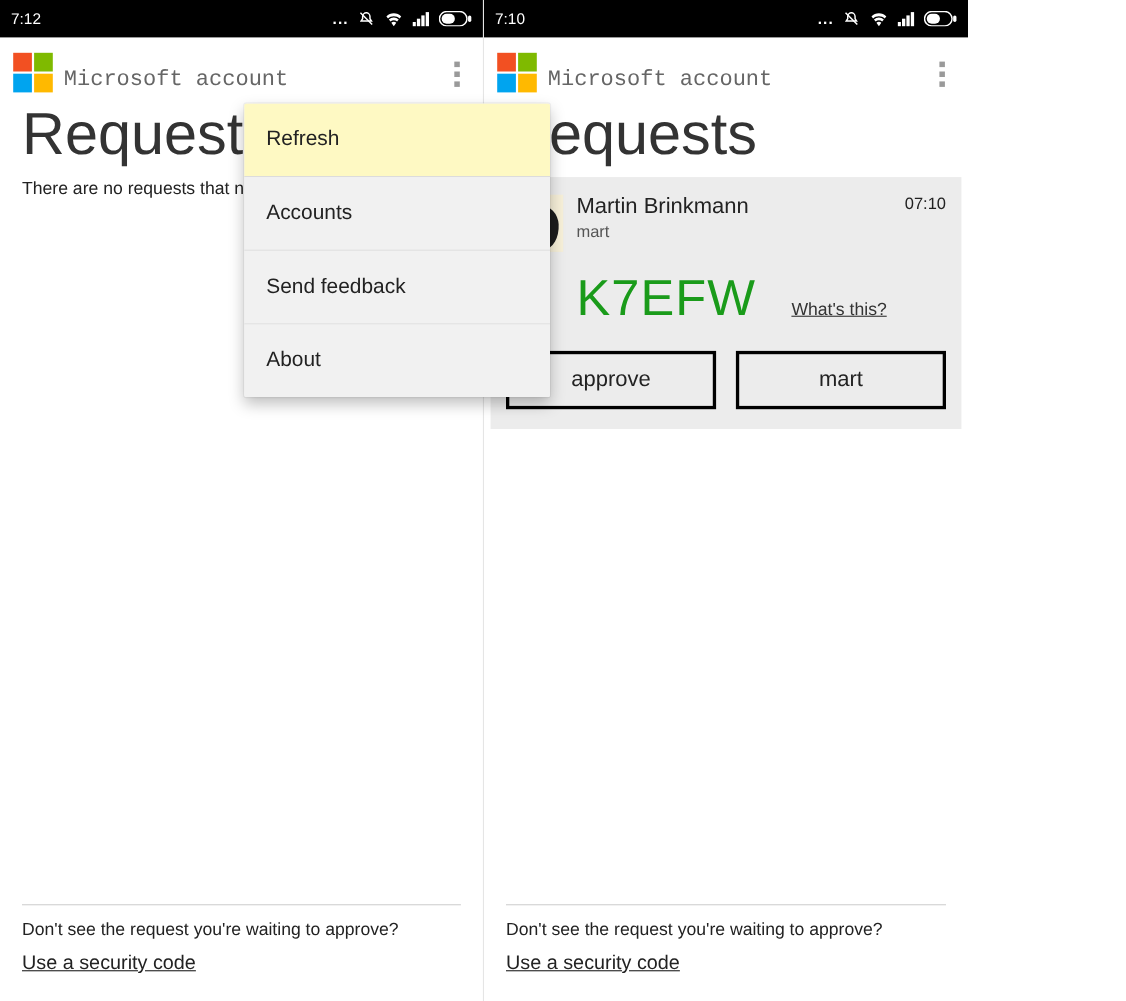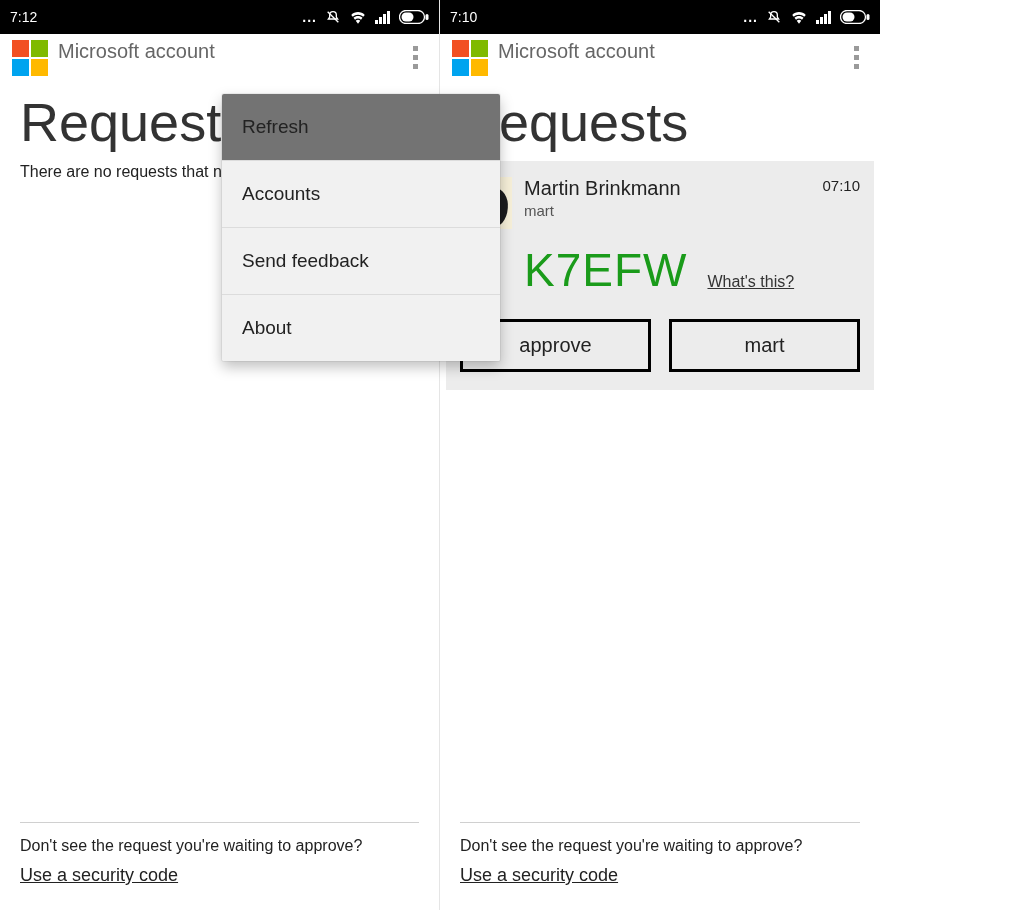--- a/index.html
+++ b/index.html
@@ -12,53 +12,53 @@
   .statusbar { height:34px; background:#000; color:#fff; display:flex; align-items:center; padding:0 10px; font-size:14px; font-weight:300; }
   .statusbar .time { flex:0 0 auto; }
   .statusbar .spacer { flex:1 1 auto; }
   .statusbar .icons { display:flex; align-items:center; gap:8px; }
   .dots { letter-spacing:1px; font-weight:700; }
   .mute-icon { position:relative; width:16px; height:16px; }
   .mute-icon svg { width:16px; height:16px; display:block; }
   .wifi-icon svg, .signal-icon svg, .battery-icon svg { display:block; }
 
   
-  .appbar { height:50px; display:flex; align-items:flex-start; padding:6px 12px 0 12px; }
+  .appbar { height:50px; display:flex; align-items:flex-end; padding:6px 12px 0 12px;font-family:Liberation Mono, monospace; }
   .mslogo { width:36px; height:36px; display:grid; grid-template-columns:1fr 1fr; grid-template-rows:1fr 1fr; gap:2px; }
   .mslogo > div { width:100%; height:100%; }
   .sq-orange { background:#f25022; }
   .sq-green  { background:#7fba00; }
   .sq-blue   { background:#00a4ef; }
   .sq-yellow { background:#ffb900; }
   .apptitle { margin-left:10px; font-size:20px; color:#666; font-weight:400; }
   .appbar .grow { flex:1; }
   .menu-button { width:24px; height:34px; display:flex; flex-direction:column; justify-content:center; align-items:center; gap:4px; cursor:pointer; }
   .menu-button span { width:5px; height:5px; background:#9a9a9a; display:block; }
 
   
   .page-title { font-size:54px; font-weight:300; color:#333; padding:10px 20px 4px 20px; line-height:1.05; }
   .empty-text { padding:8px 20px; font-size:16px; color:#222; }
 
   
   .dropdown { position:absolute; top:94px; left:222px; width:278px; background:#f3f3f3; box-shadow:0 6px 14px rgba(0,0,0,.25), 0 0 0 1px rgba(0,0,0,.05); border-radius:2px; z-index:5; overflow:hidden; }
   .dropdown .item { padding:22px 20px; font-size:19px; color:#222; border-bottom:1px solid #dcdcdc; cursor:pointer; background:#f1f1f1; }
-  .dropdown .item:first-child { background:#737373; }
+  .dropdown .item:first-child { background:#fef9c3; }
   .dropdown .item:last-child { border-bottom:none; }
 
   
   .request-card { margin:6px 6px 0 6px; background:#ececec; padding:16px 14px 18px 14px; }
   .req-top { display:flex; align-items:flex-start; gap:12px; }
   .avatar { width:52px; height:52px; background:#f6efd8; position:relative; overflow:hidden; flex:0 0 auto; }
   .avatar .dot { position:absolute; width:14px; height:14px; border-radius:50%; background:#b02a2a; top:8px; left:8px; }
   .avatar .blob { position:absolute; width:34px; height:40px; background:#1c1c1c; border-radius:50% 50% 46% 46% / 48% 48% 60% 60%; top:10px; left:14px; transform:rotate(-3deg); }
   .req-id { flex:1; }
   .req-name { font-size:20px; color:#222; }
   .req-sub { font-size:15px; color:#555; margin-top:2px; }
   .req-time { font-size:15px; color:#222; }
-  .code-row { display:flex; align-items:flex-end; gap:20px; margin:14px 0 0 64px; }
+  .code-row { display:flex; align-items:flex-end; gap:32px; margin:14px 0 0 64px; }
   .code { font-size:46px; font-weight:400; color:#1a9b1a; letter-spacing:1px; }
   .whats { font-size:16px; color:#333; text-decoration:underline; cursor:pointer; padding-bottom:6px;text-align:center; }
   .btn-row { display:flex; gap:18px; margin-top:22px; }
   .btn { flex:1; border:3px solid #000; background:transparent; text-align:center; padding:12px 0; font-size:20px; font-weight:500; cursor:pointer; }
 
   
   .footer { margin-top:auto; padding:0 20px 24px 20px; }
   .footer hr { border:none; border-top:1px solid #d0d0d0; margin-bottom:14px; }
   .footer .q { font-size:16px; color:#222; margin-bottom:10px; }
   .footer .link { font-size:18px; color:#222; text-decoration:underline; cursor:pointer; display:inline-block; }

